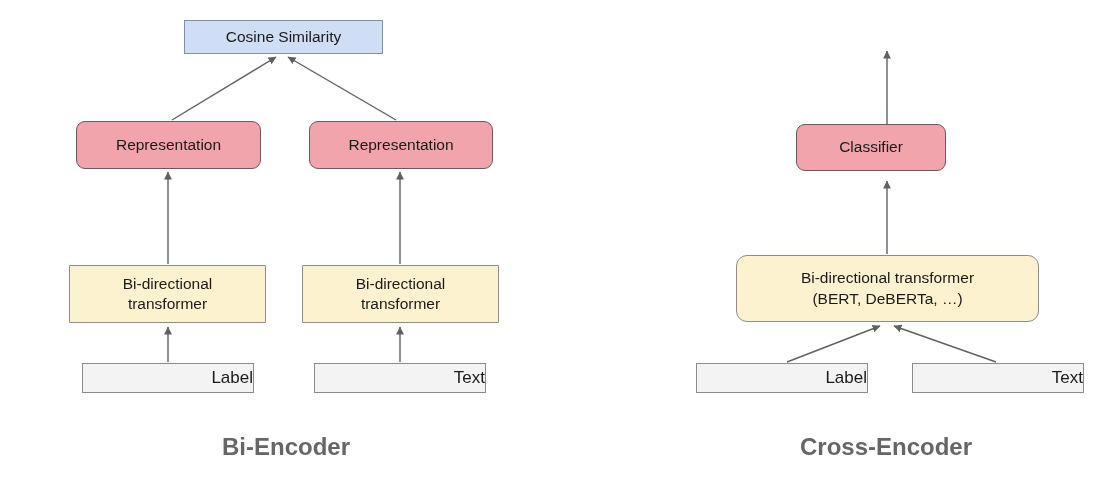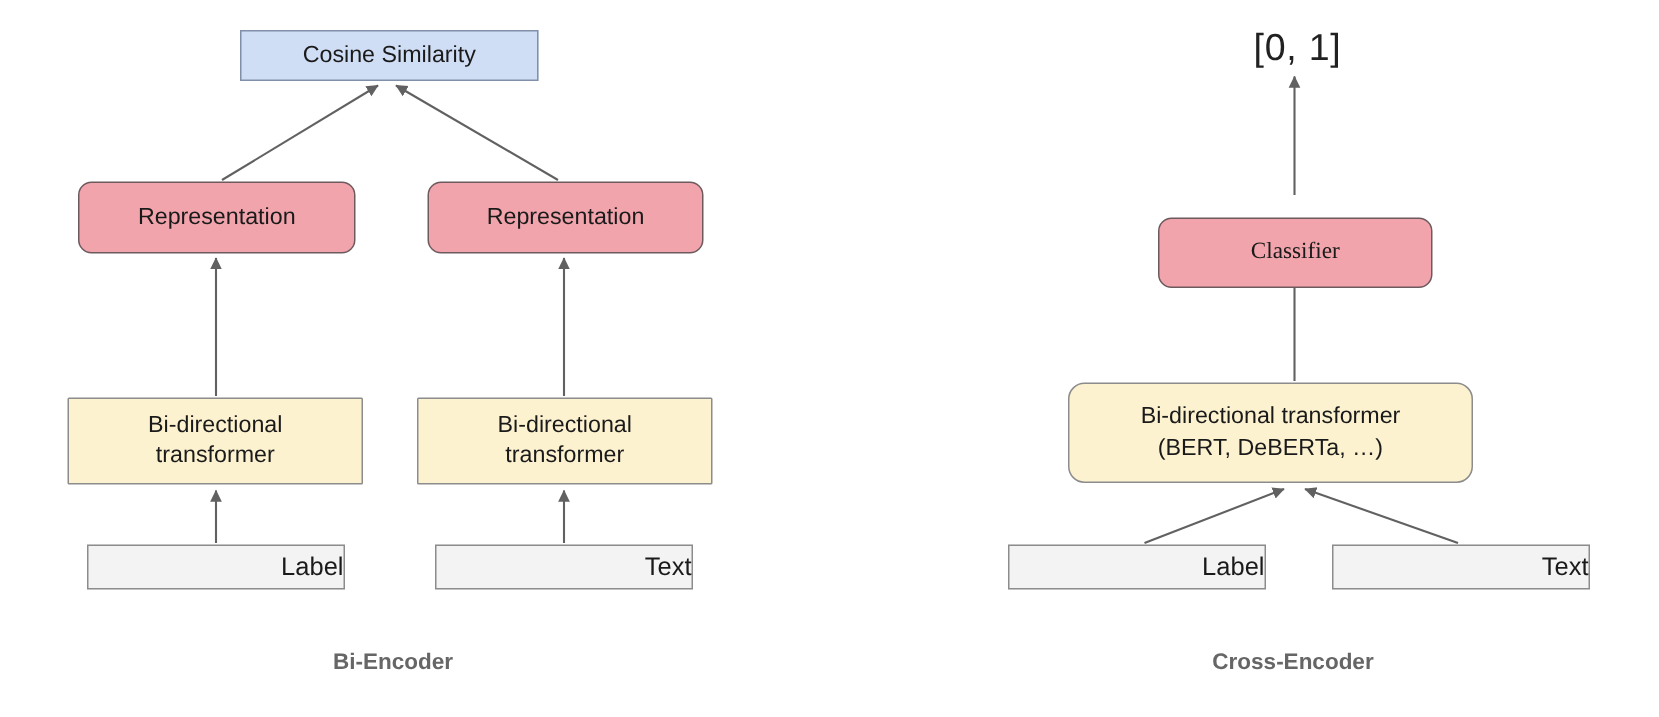--- a/index.html
+++ b/index.html
@@ -1,35 +1,35 @@
 <!DOCTYPE html>
 <html><head>
 <meta charset="utf-8">
 <style>
   html,body{margin:0;padding:0;}
   body{
     width:1106px;height:478px;position:relative;background:#ffffff;
     font-family:"Liberation Sans","DejaVu Sans",sans-serif;overflow:hidden;
   }
-  .stage{position:absolute;inset:0;}
+  .stage{position:absolute;inset:0;margin-left:24px;}
   .box{
     position:absolute;box-sizing:border-box;
     display:flex;flex-direction:column;align-items:center;justify-content:center;
     text-align:center;color:#1a1a1a;font-size:15.5px;line-height:1.3;
   }
   .box .ln{display:block;white-space:nowrap;}
   .blue{background:#cfddf5;border:1px solid #8090a8;}
   .pink{background:#f2a4ad;border:1px solid #6d5a5e;border-radius:9px;}
   .cream{background:#fdf2d0;border:1px solid #8c8c8c;border-radius:1px;}
   .gray{background:#f3f3f3;border:1px solid #8c8c8c;font-size:17px;align-items:flex-end;}
   .free-label{position:absolute;text-align:center;color:#212121;}
   .output-range{font-size:25px;letter-spacing:0.5px;}
   .section-title{
     position:absolute;width:300px;text-align:center;
-    font-size:15px;font-weight:bold;color:#666666;
+    font-size:24px;font-weight:bold;color:#666666;
   }
   svg.arrows{position:absolute;inset:0;pointer-events:none;}
 </style>
 </head>
 <body>
 
 <div class="stage">
 
   <svg class="arrows" width="1106" height="478" viewBox="0 0 1106 478">
     <defs>
@@ -76,27 +76,26 @@
   <div class="box gray" style="left:58px;top:363px;width:172px;height:30px;">
     <span class="ln">Label</span>
   </div>
 
   <div class="box gray" style="left:290px;top:363px;width:172px;height:30px;">
     <span class="ln">Text</span>
   </div>
 
   <div class="section-title" style="left:112px;top:433px;">Bi-Encoder</div>
 
-  <div class="free-label output-range" style="left:800px;top:18px;width:130px;">[0, 1]</div>
 
-  <div class="box pink" style="left:772px;top:145px;width:183px;height:47px;font-family:Liberation Serif, serif;">
+  <div class="box pink" style="left:772px;top:124px;width:150px;height:47px;">
     <span class="ln">Classifier</span>
   </div>
 
-  <div class="box cream" style="left:712px;top:255px;width:270px;height:67px;border-radius:11px;">
+  <div class="box cream" style="left:712px;top:255px;width:303px;height:67px;border-radius:11px;">
     <span class="ln">Bi-directional transformer</span>
     <span class="ln">(BERT, DeBERTa, …)</span>
   </div>
 
   <div class="box gray" style="left:672px;top:363px;width:172px;height:30px;">
     <span class="ln">Label</span>
   </div>
 
   <div class="box gray" style="left:888px;top:363px;width:172px;height:30px;">
     <span class="ln">Text</span>

